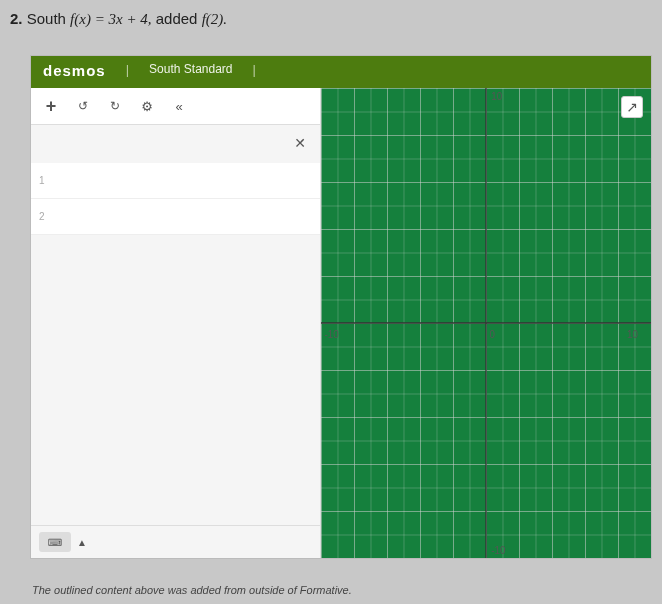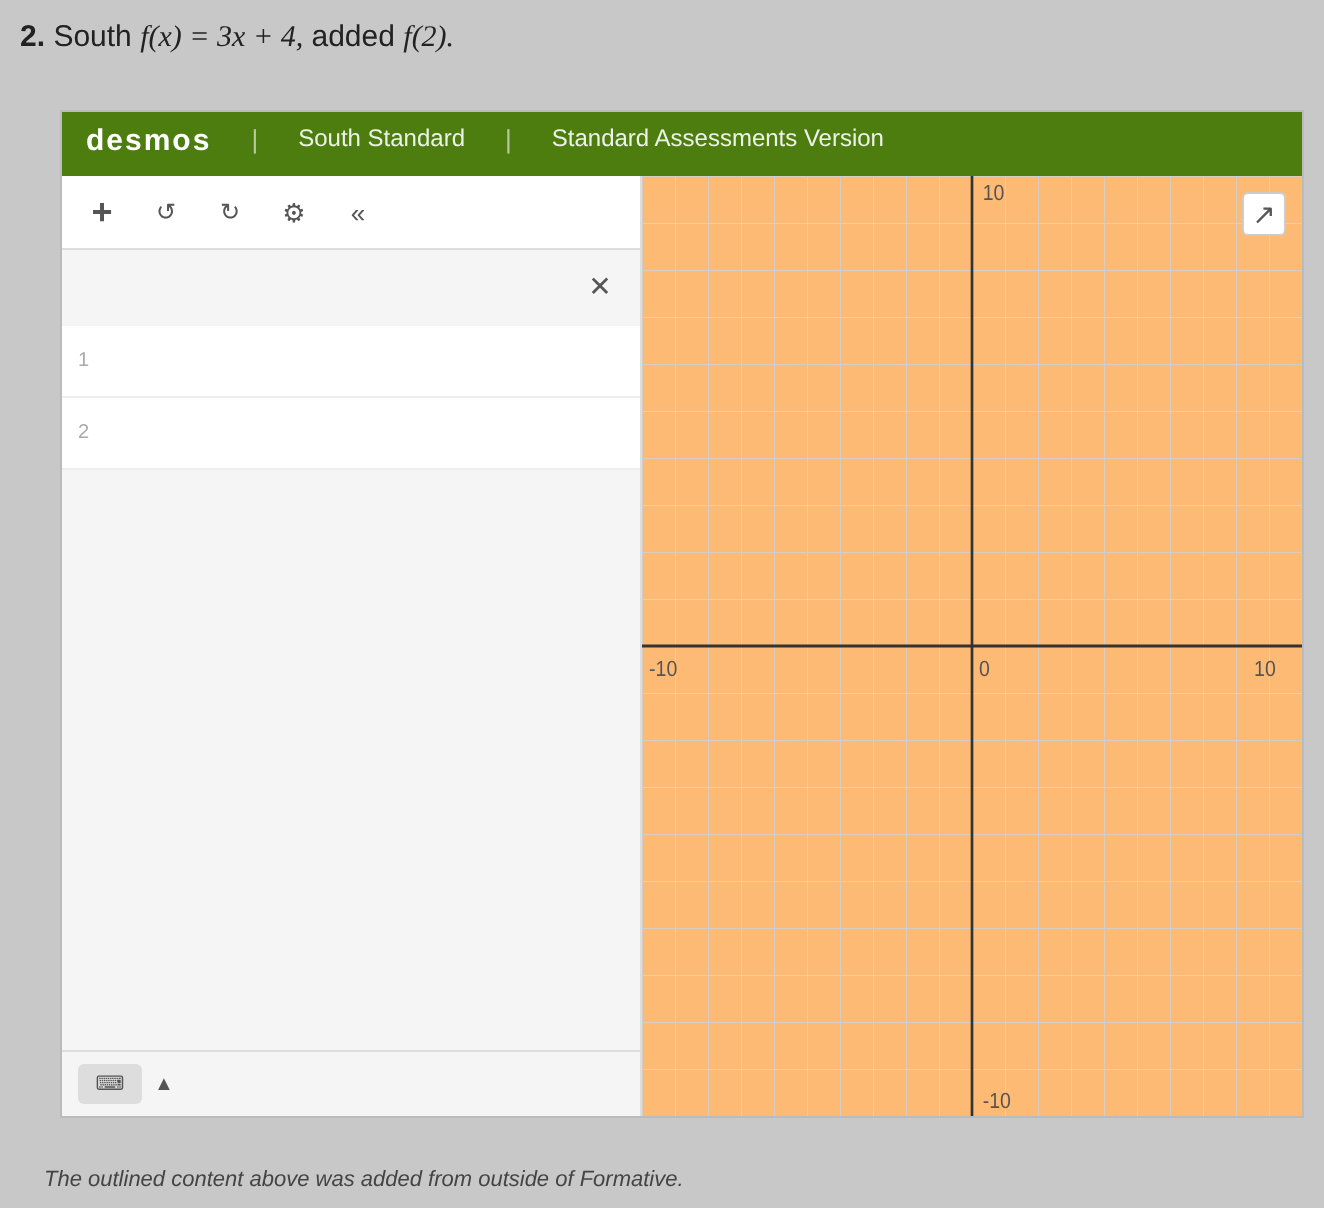--- a/index.html
+++ b/index.html
@@ -177,21 +177,21 @@
     .expand-btn {
       font-size: 10px;
       color: #555;
       cursor: pointer;
     }
 
     
     .desmos-graph {
       flex: 1;
       position: relative;
-      background: #fdba74;
+      background: #15803d;
       overflow: hidden;
     }
 
     
     .grid-svg {
       position: absolute;
       top: 0; left: 0;
       width: 100%; height: 100%;
     }
 
@@ -209,21 +209,21 @@
       align-items: center;
       justify-content: center;
       cursor: pointer;
       font-size: 14px;
       color: #555;
     }
 
     .footer-note {
       position: absolute;
       bottom: 8px;
-      left: 22px;
+      left: 32px;
       font-size: 11px;
       color: #444;
       font-style: italic;
     }
 
     
     .math-formula {
       font-family: 'Times New Roman', serif;
       font-style: italic;
     }
@@ -239,21 +239,20 @@
   <span class="math-formula"><i>f</i>(2).</span>
 </div>
 
 <div class="desmos-container">
 
   <div class="desmos-header">
     <span class="desmos-logo">desmos</span>
     <span class="desmos-divider">|</span>
     <span class="desmos-subtitle">South Standard</span>
     <span class="desmos-divider">|</span>
-    <span class="desmos-subtitle">Standard Assessments Version</span>
   </div>
 
   <div class="desmos-body">
 
     <div class="desmos-sidebar">
 
       <div class="desmos-toolbar">
         <button class="toolbar-btn toolbar-plus">+</button>
         <button class="toolbar-btn toolbar-undo">↺</button>
         <button class="toolbar-btn toolbar-redo">↻</button>

